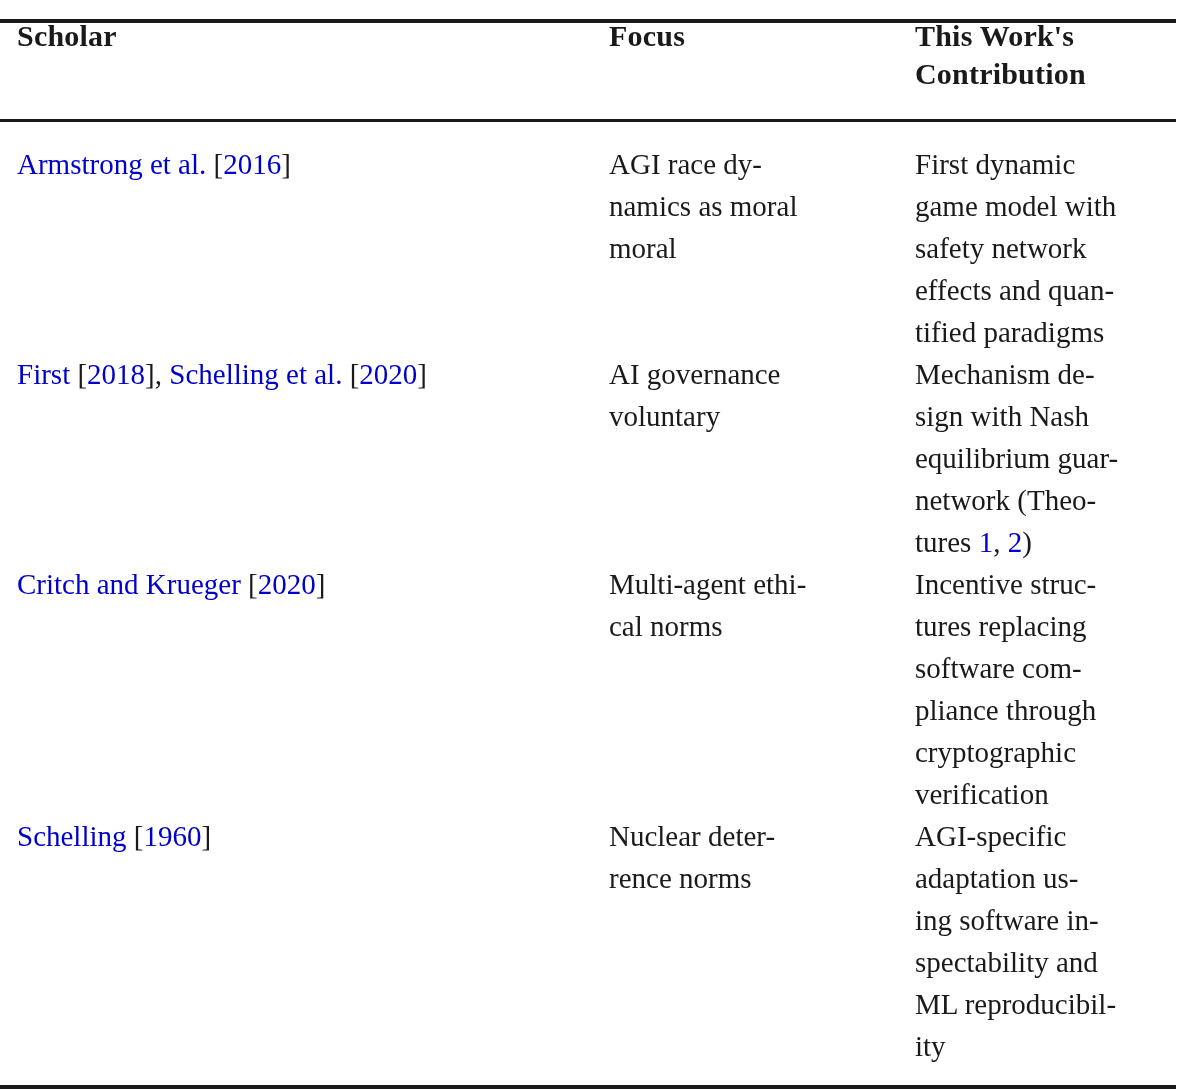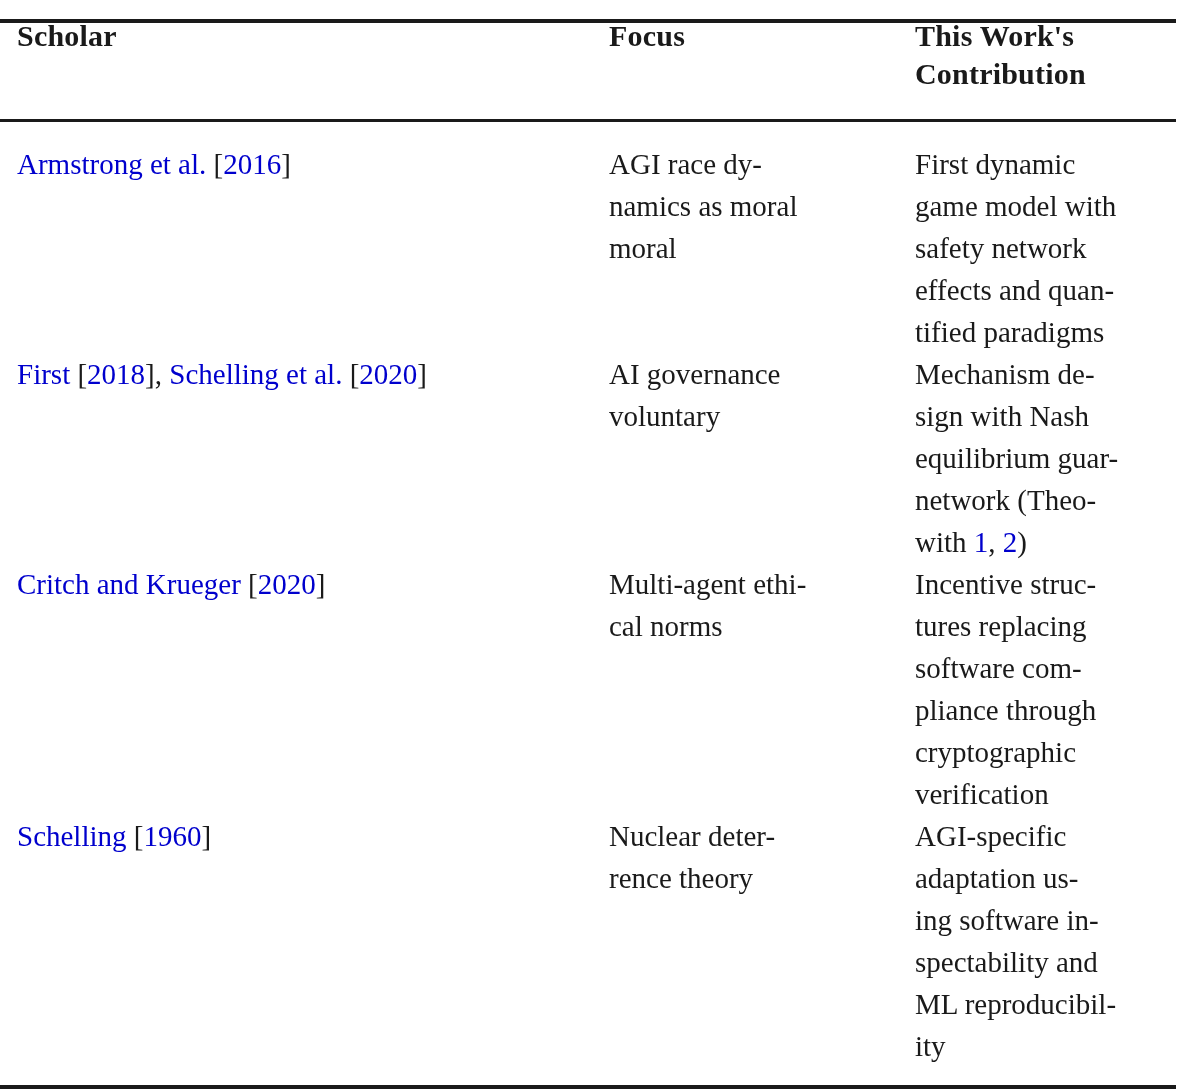--- a/index.html
+++ b/index.html
@@ -174,21 +174,21 @@
             <span>AI governance</span>
             <span>voluntary</span>
           </span>
         </td>
         <td class="cell-contrib">
           <span class="lines">
             <span>Mechanism de-</span>
             <span>sign with Nash</span>
             <span>equilibrium guar-</span>
             <span>network (Theo-</span>
-            <span><span>with </span><span class="link">1</span><span>, </span><span class="link">2</span><span>)</span></span>
+            <span><span>tures </span><span class="link">1</span><span>, </span><span class="link">2</span><span>)</span></span>
           </span>
         </td>
       </tr>
 
       <tr class="r3">
         <td class="cell-scholar">
           <span class="link">Critch and Krueger</span><span>&nbsp;</span><span class="brk">[</span><span class="link">2020</span><span class="brk">]</span>
         </td>
         <td class="cell-focus">
           <span class="lines">
@@ -208,21 +208,21 @@
         </td>
       </tr>
 
       <tr class="r4">
         <td class="cell-scholar">
           <span class="link">Schelling</span><span>&nbsp;</span><span class="brk">[</span><span class="link">1960</span><span class="brk">]</span>
         </td>
         <td class="cell-focus">
           <span class="lines">
             <span>Nuclear deter-</span>
-            <span>rence theory</span>
+            <span>rence norms</span>
           </span>
         </td>
         <td class="cell-contrib">
           <span class="lines">
             <span>AGI-specific</span>
             <span>adaptation us-</span>
             <span>ing software in-</span>
             <span>spectability and</span>
             <span>ML reproducibil-</span>
             <span>ity</span>

